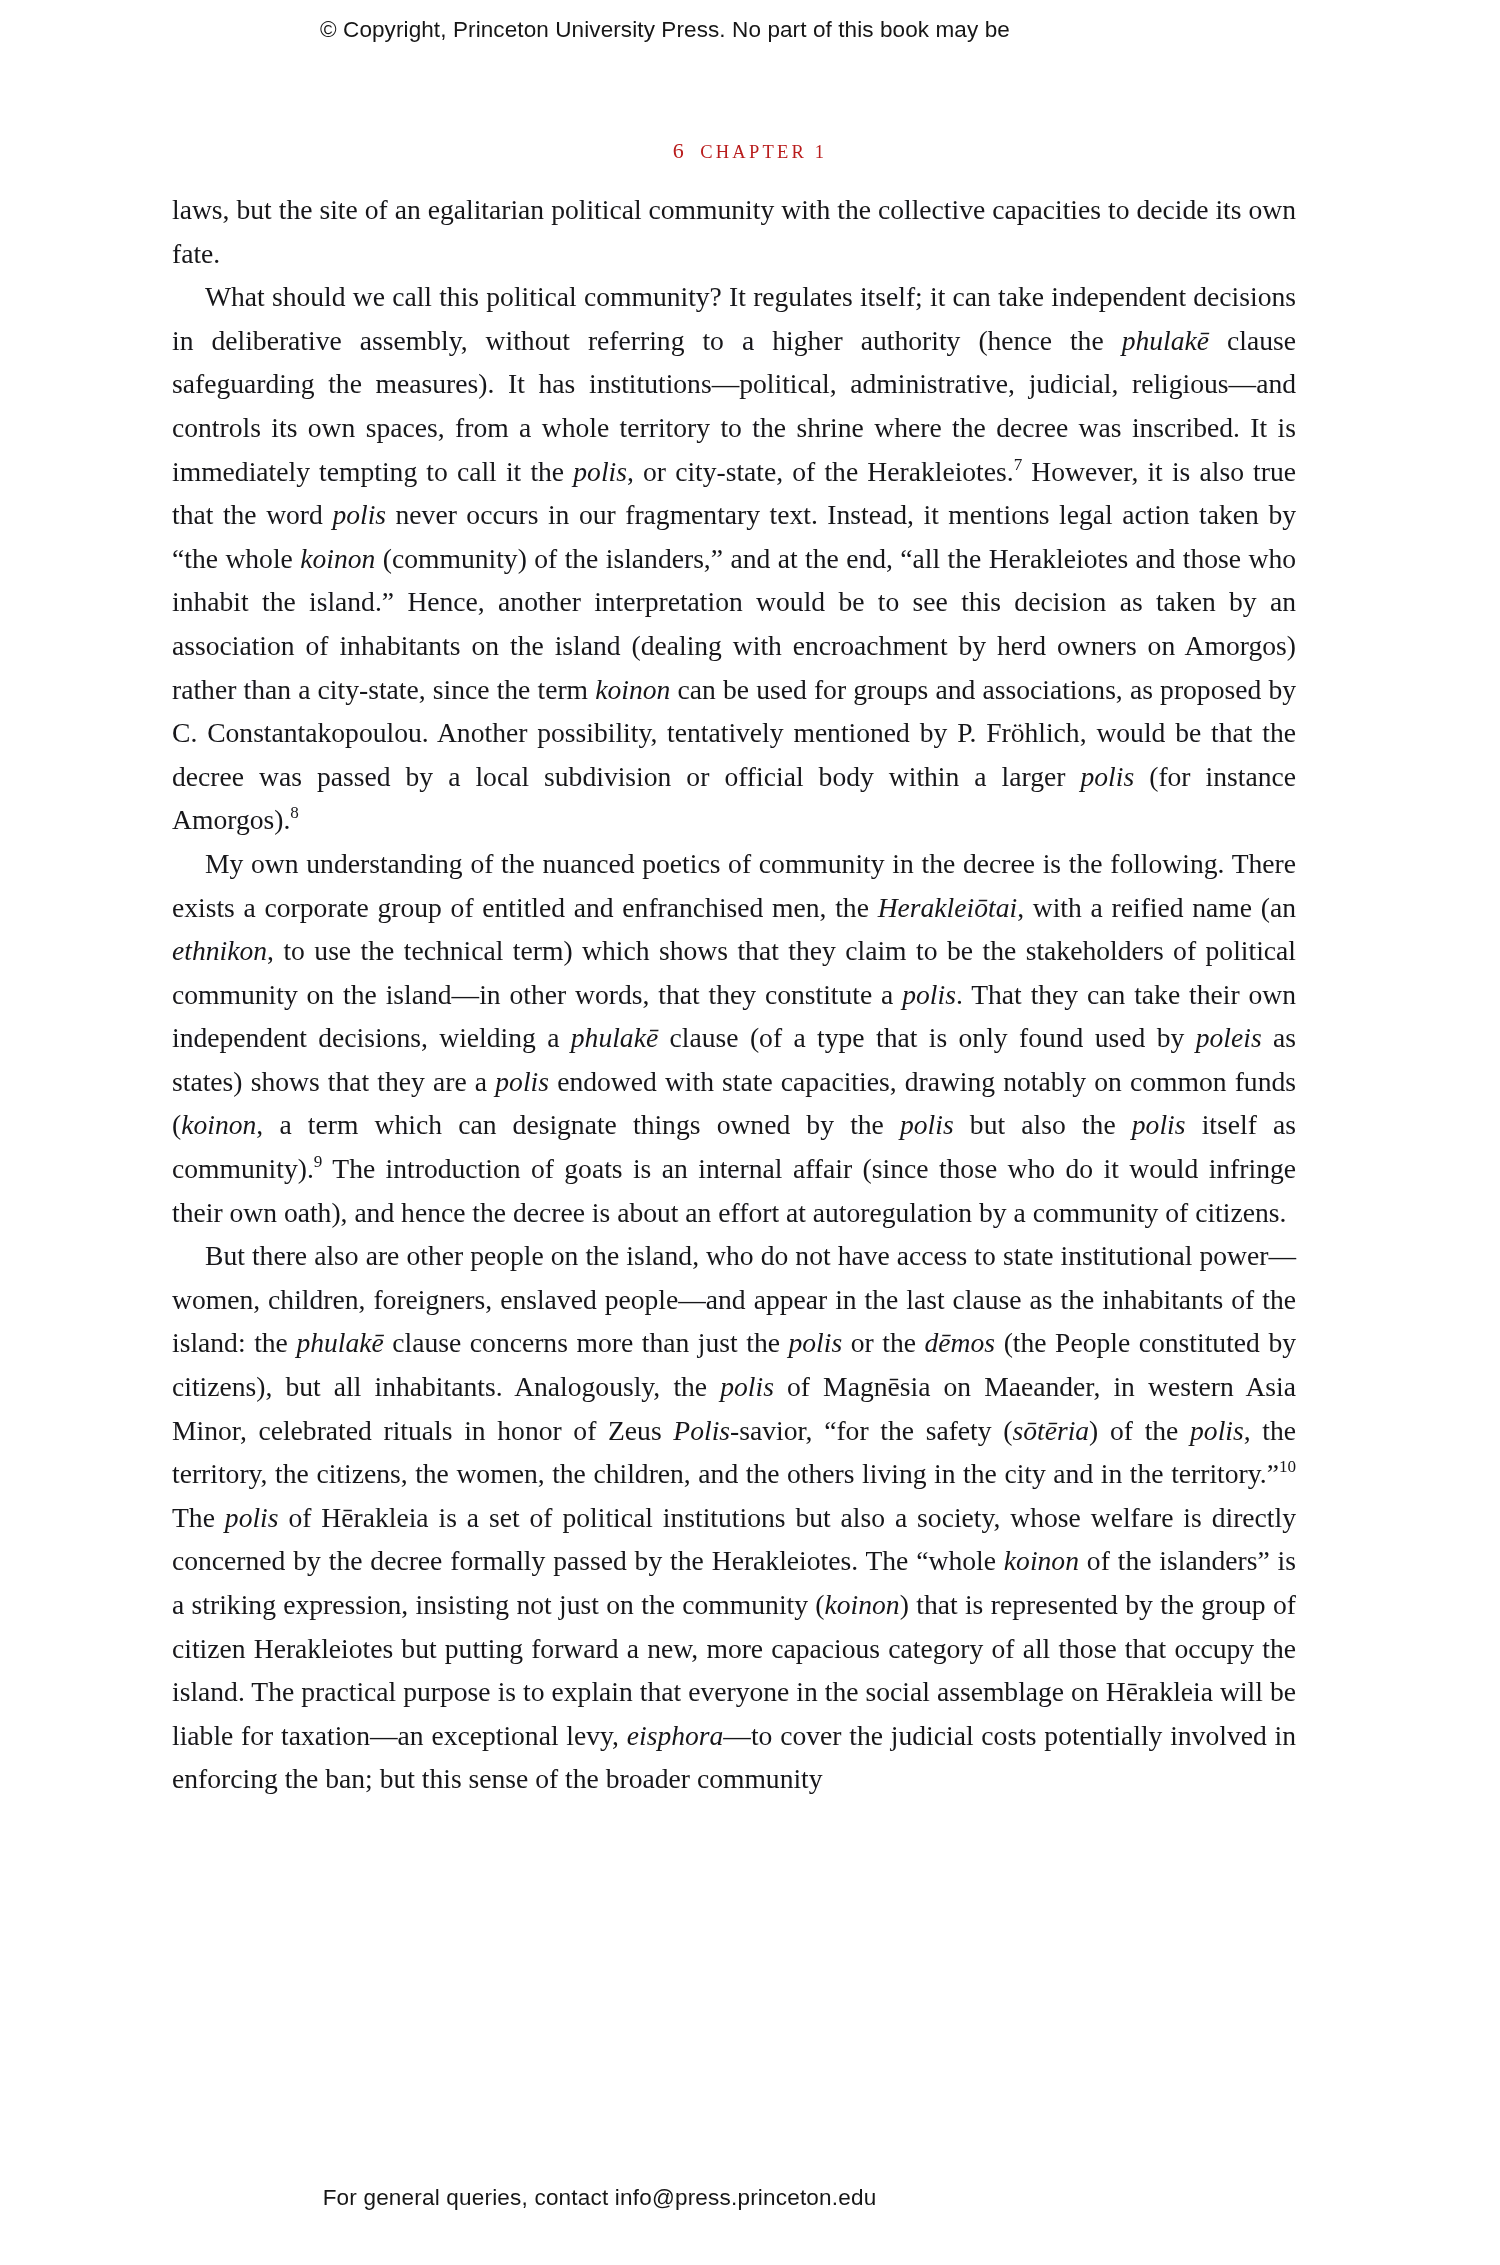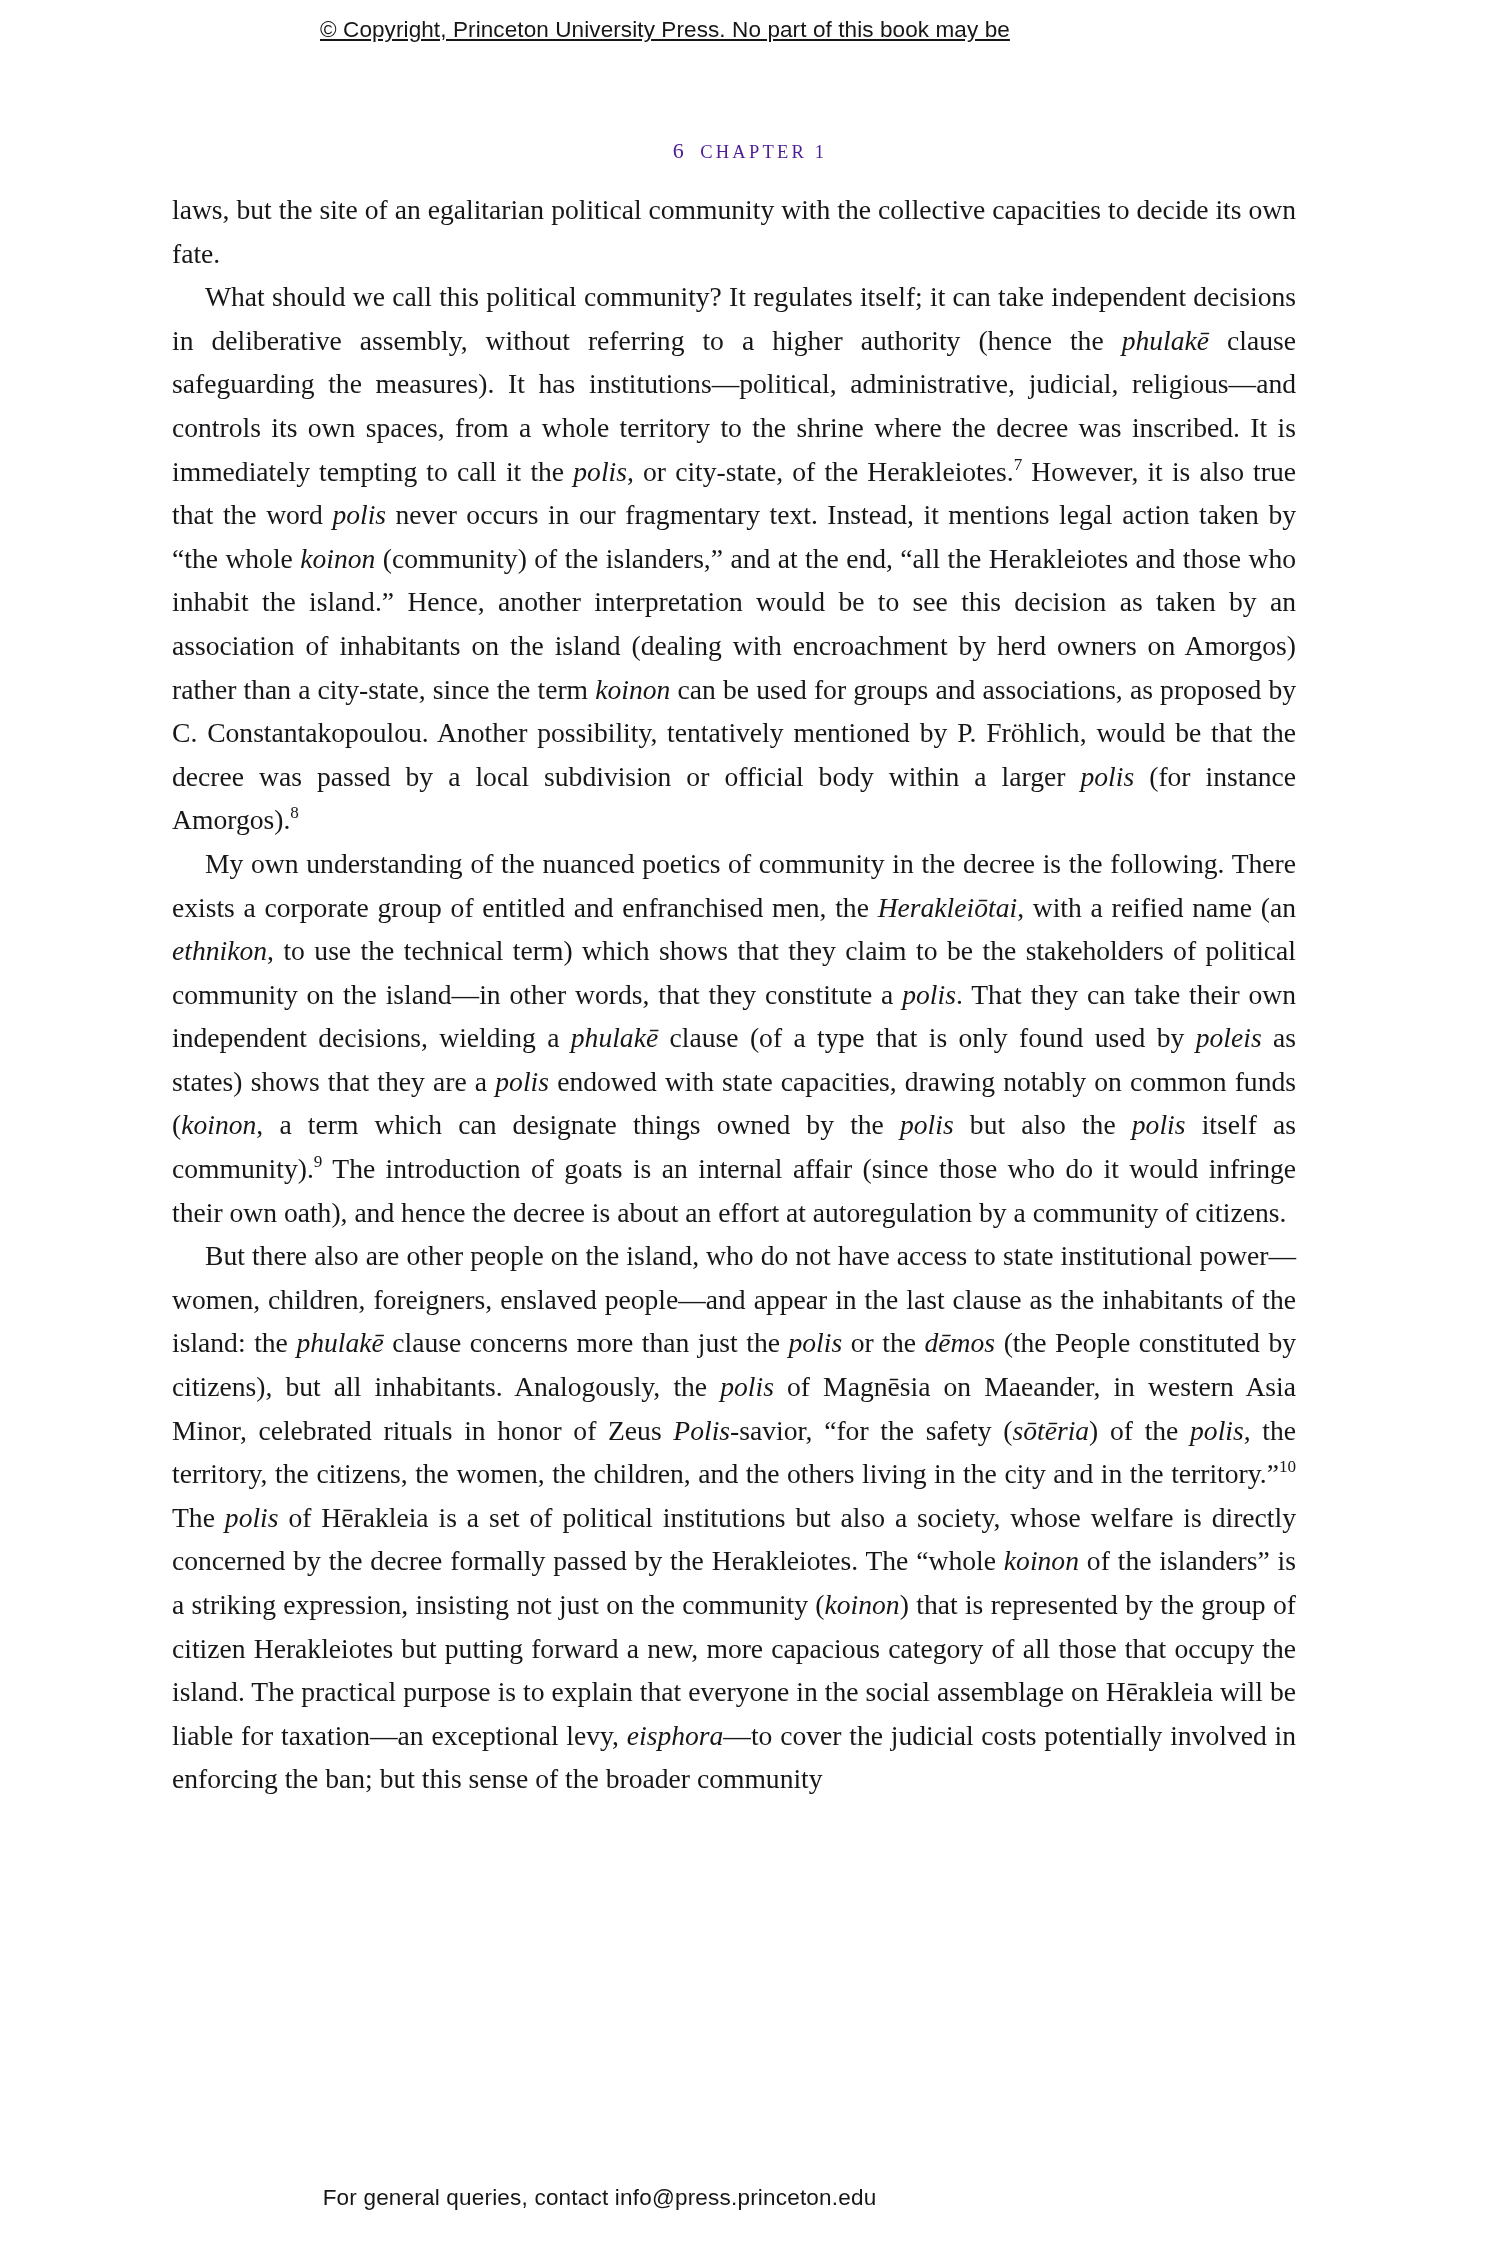--- a/index.html
+++ b/index.html
@@ -22,31 +22,31 @@
     left: 320px;
     top: 14px;
     width: 860px;
     font-family: "Liberation Sans", "DejaVu Sans", sans-serif;
     font-size: 22.5px;
     line-height: 31px;
     color: #161616;
     text-align: left;
     letter-spacing: 0.1px;
   }
-  #copyright-notice .cline { display: block; white-space: nowrap; text-decoration: underline; }
+  #copyright-notice .cline { display: block; white-space: nowrap; }
 
   
   #running-head {
     position: absolute;
     left: 0;
     top: 138px;
     width: 1500px;
     text-align: center;
     font-size: 21px;
-    color: #4c1d95;
+    color: #b91c1c;
     font-variant: normal;
   }
   #running-head .folio {
     letter-spacing: 0.5px;
     font-size: 22px;
   }
   #running-head .chap {
     letter-spacing: 3.2px;
     font-size: 18.5px;
     margin-left: 16px;

